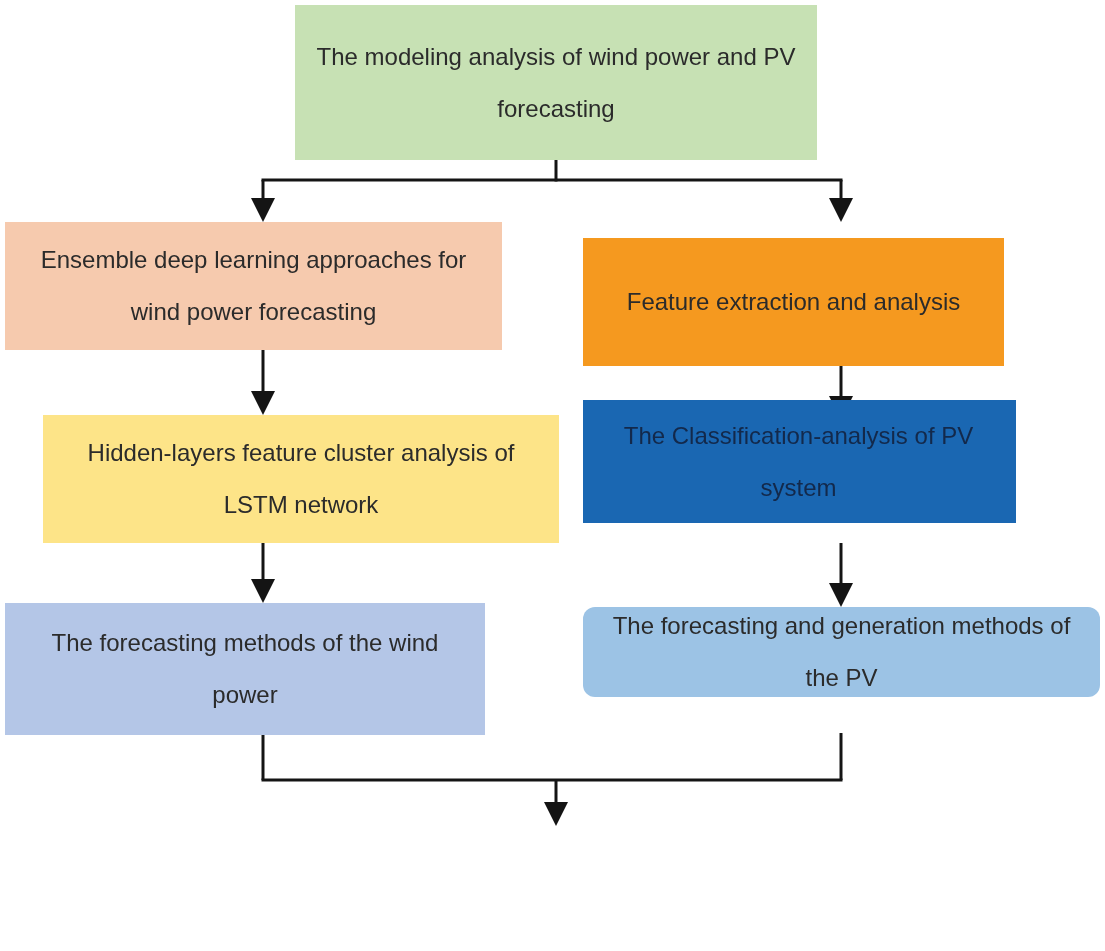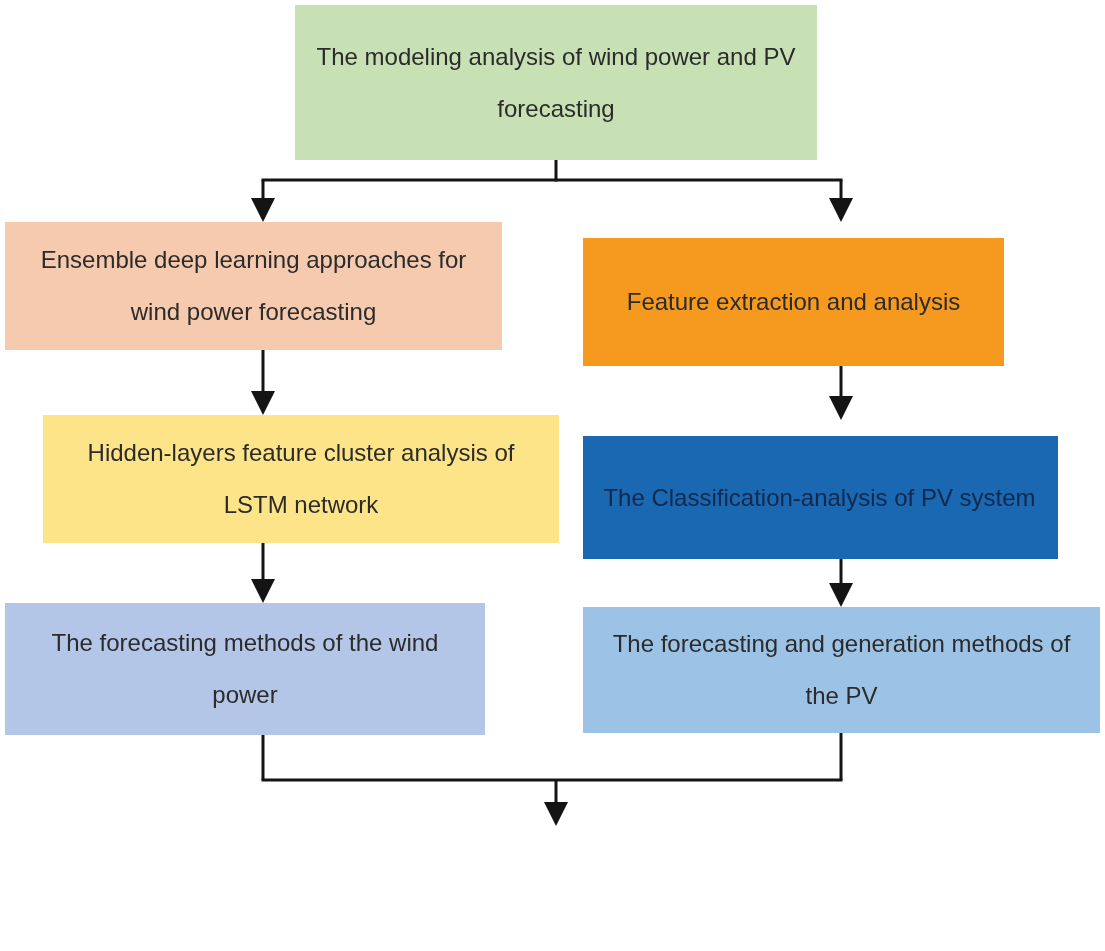--- a/index.html
+++ b/index.html
@@ -22,23 +22,23 @@
   }
   .connectors{
     position:absolute;left:0;top:0;width:1105px;height:951px;
     pointer-events:none;
   }
   
   .n-root {left:295px;top:5px;  width:522px;height:155px;}
   .n-wind1{left:5px;  top:222px;width:497px;height:128px;}
   .n-pv1  {left:583px;top:222px;width:421px;height:128px;margin-top:16px;}
   .n-wind2{left:5px;  top:415px;width:516px;height:128px;margin-left:38px;}
-  .n-pv2  {left:583px;top:436px;width:475px;height:123px;padding-left:12px;}
+  .n-pv2  {left:583px;top:400px;width:433px;height:123px;padding-left:12px;}
   .n-wind3{left:5px;  top:603px;width:480px;height:132px;}
-  .n-pv3  {left:583px;top:607px;width:517px;height:126px;}
+  .n-pv3  {left:583px;top:607px;width:517px;height:90px;border-radius:12px;}
   .n-eval {left:295px;top:826px;width:522px;height:121px;}
 </style>
 </head>
 <body>
 
 <div class="stage">
 
   <svg class="connectors" viewBox="0 0 1105 951" xmlns="http://www.w3.org/2000/svg">
     <defs>
       <marker id="arrow" markerWidth="8" markerHeight="8" refX="6" refY="4" orient="auto">

